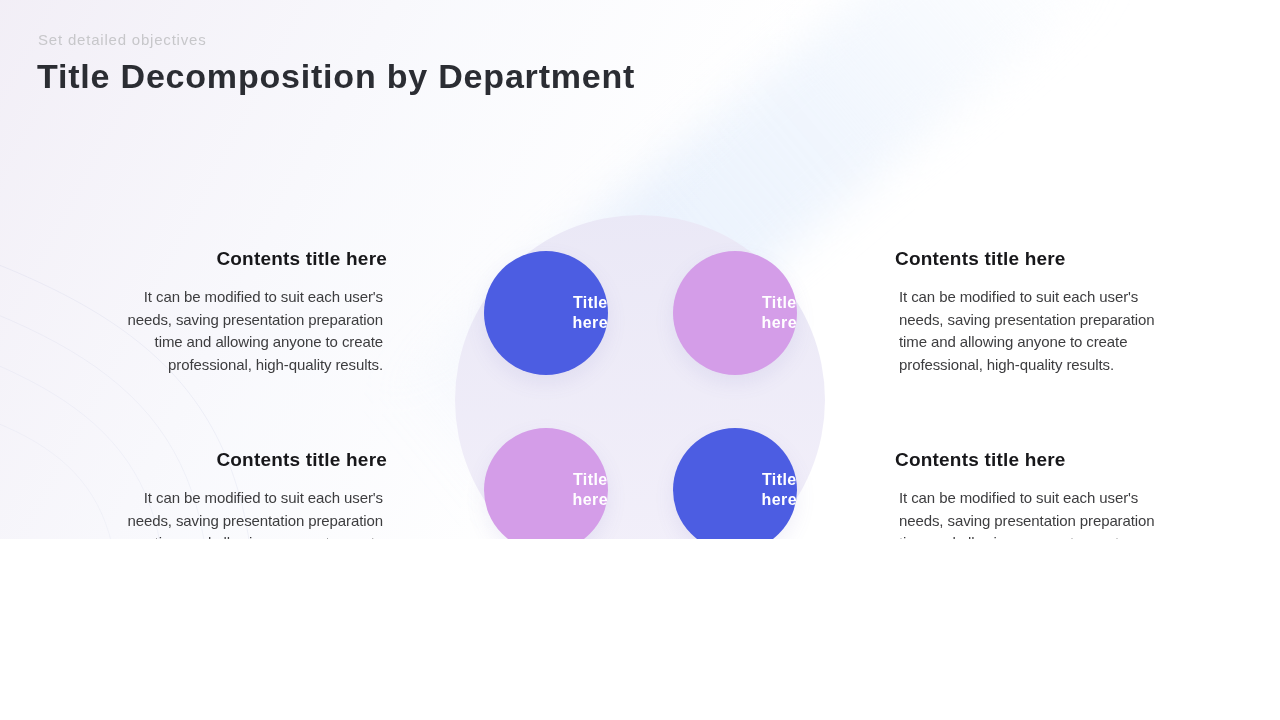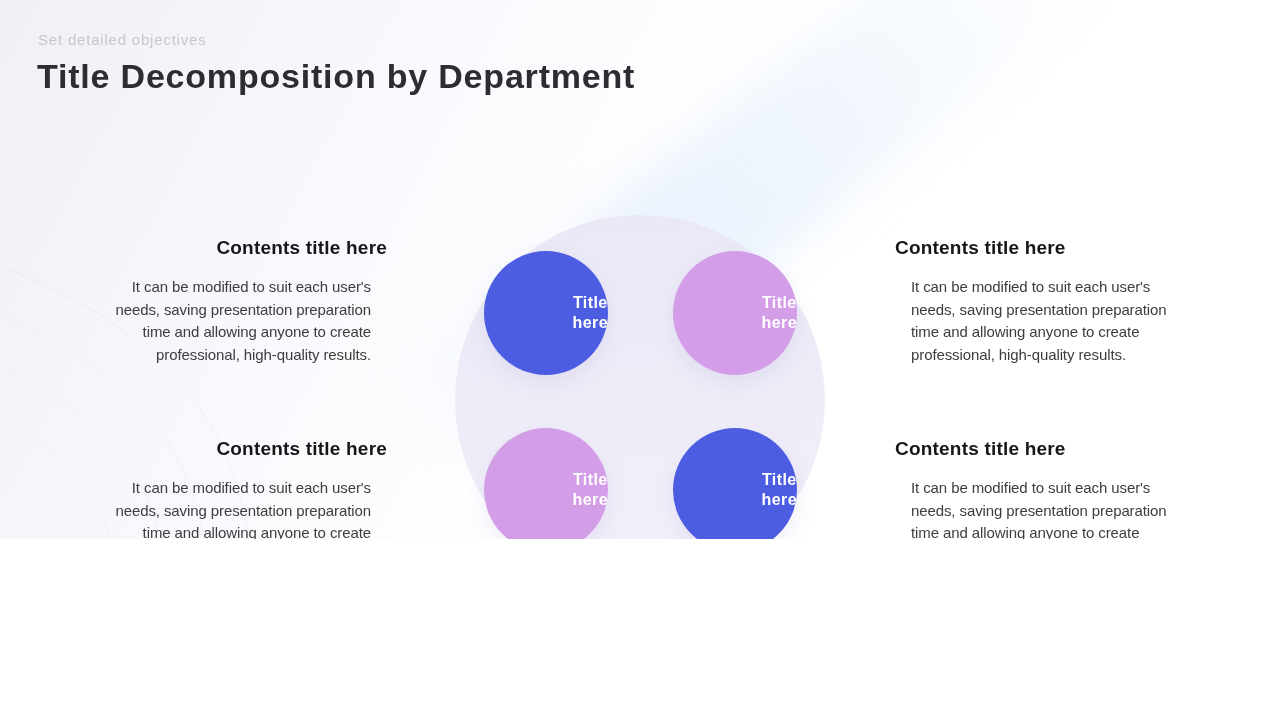--- a/index.html
+++ b/index.html
@@ -62,29 +62,29 @@
     position: absolute;
     width: 292px;
   }
   .content-block.align-right { text-align: right; }
   .content-block.align-left  { text-align: left; }
   .cb-title {
     font-size: 19px; font-weight: 700;
     letter-spacing: 0.2px;
     color: #17171a;
     line-height: 24px;
-    margin: 0 0 15px 0;
+    margin: 11px 0 15px 0;
   }
   .cb-body {
     font-size: 15px; font-weight: 400;
     color: #3d3d3f;
     line-height: 22.5px;
     letter-spacing: -0.1px;
     white-space: pre-line;
-    margin: 16px;
+    margin: 4px;
   }
   .block-left-top     { left: 95px;  top: 236px; }
   .block-left-bottom  { left: 95px;  top: 437px; }
   .block-right-top    { left: 895px; top: 236px; }
   .block-right-bottom { left: 895px; top: 437px; }
 
   
   .hub-circle {
     position: absolute;
     left: 455px; top: 215px;

